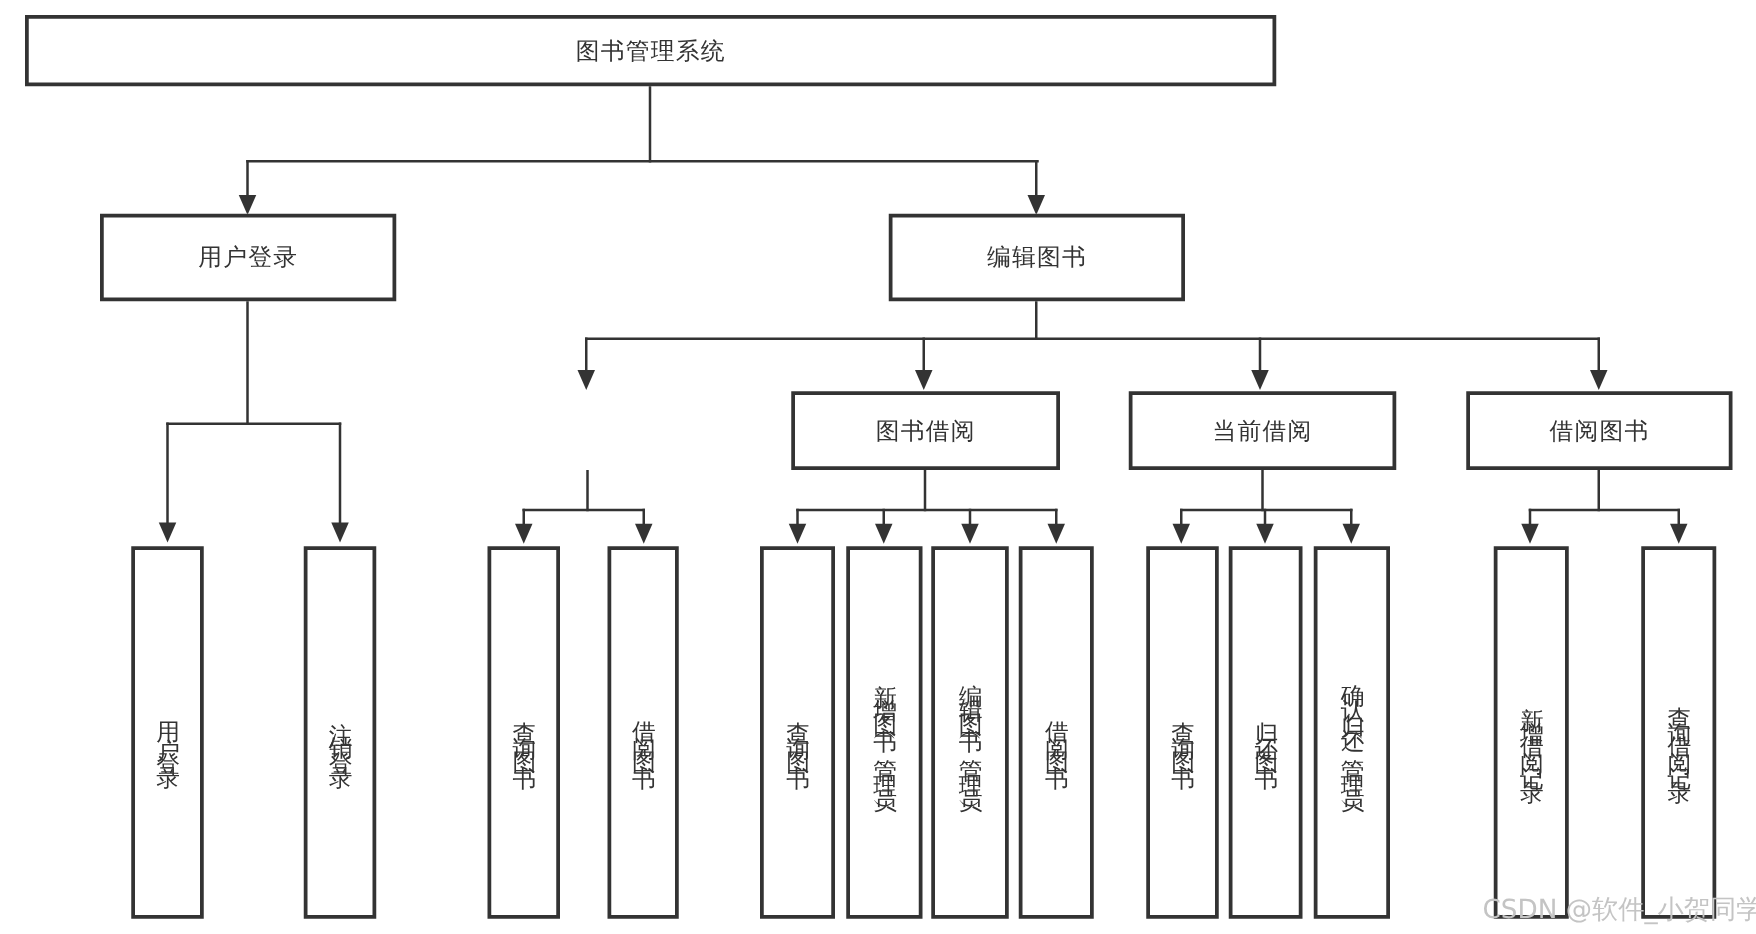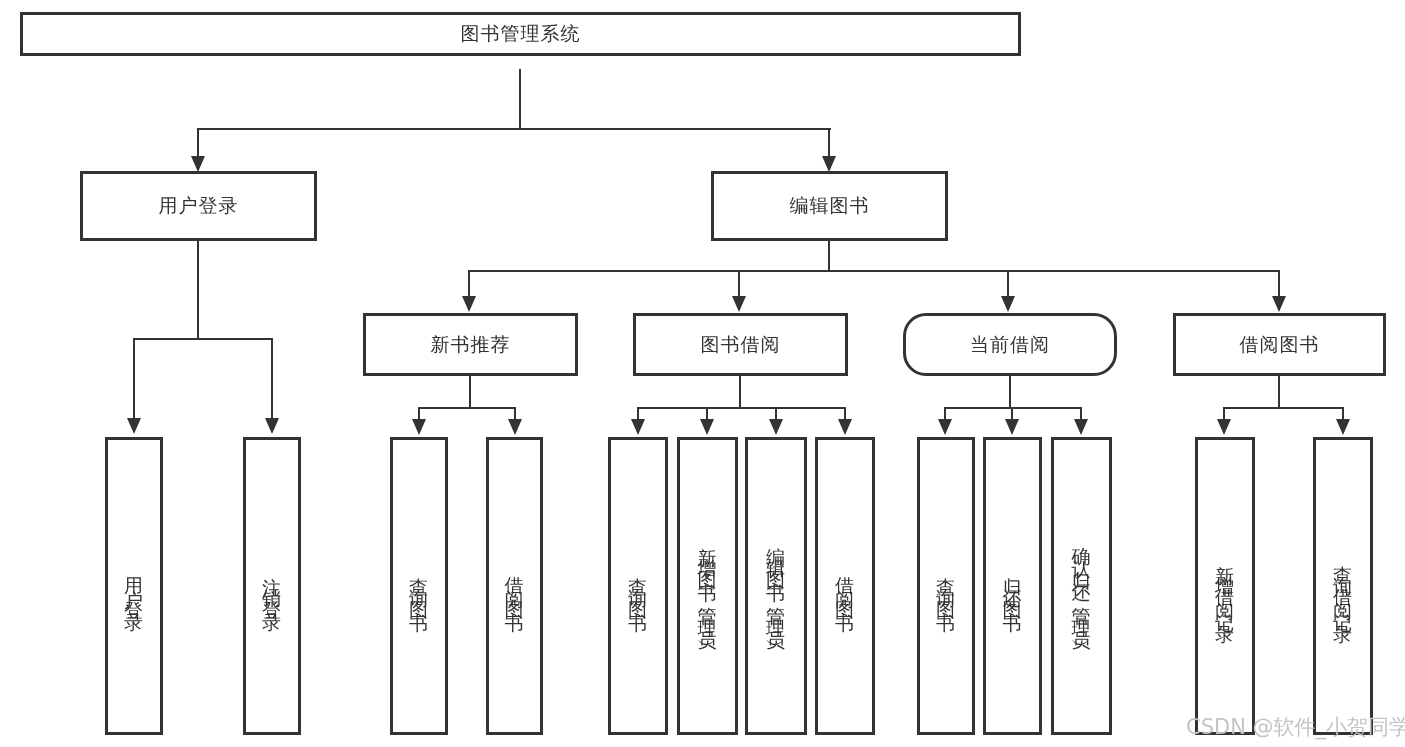--- a/index.html
+++ b/index.html
@@ -74,21 +74,21 @@
     color: var(--watermark, #c4c4c4);
     white-space: nowrap;
     z-index: 5;
   }
 </style>
 </head>
 <body>
 
 <div id="canvas">
 
-  <div class="node" style="left:20px; top:12px; width:1001px; height:44px;">
+  <div class="node" style="left:20px; top:12px; width:1001px; height:57px;">
     <span>图书管理系统</span>
   </div>
 
   <div class="vline" style="left:519px; top:69px; height:61px;"></div>
   <div class="hline" style="left:197px; top:128px; width:634px;"></div>
   <div class="vline" style="left:197px; top:128px; height:30px;"></div>
   <div class="arrowhead" style="left:191px; top:156px;"></div>
   <div class="vline" style="left:828px; top:128px; height:30px;"></div>
   <div class="arrowhead" style="left:822px; top:156px;"></div>
 
@@ -110,27 +110,24 @@
   <div class="hline" style="left:468px; top:270px; width:812px;"></div>
   <div class="vline" style="left:468px; top:270px; height:28px;"></div>
   <div class="arrowhead" style="left:462px; top:296px;"></div>
   <div class="vline" style="left:738px; top:270px; height:28px;"></div>
   <div class="arrowhead" style="left:732px; top:296px;"></div>
   <div class="vline" style="left:1007px; top:270px; height:28px;"></div>
   <div class="arrowhead" style="left:1001px; top:296px;"></div>
   <div class="vline" style="left:1278px; top:270px; height:28px;"></div>
   <div class="arrowhead" style="left:1272px; top:296px;"></div>
 
-  <div class="node" style="left:363px; top:313px; width:215px; height:63px;">
-    <span>新书推荐</span>
-  </div>
   <div class="node" style="left:633px; top:313px; width:215px; height:63px;text-align:right;">
     <span>图书借阅</span>
   </div>
-  <div class="node" style="left:903px; top:313px; width:214px; height:63px;border-radius:23px;">
+  <div class="node" style="left:903px; top:313px; width:214px; height:63px;">
     <span>当前借阅</span>
   </div>
   <div class="node" style="left:1173px; top:313px; width:213px; height:63px;">
     <span>借阅图书</span>
   </div>
 
   <div class="vline" style="left:469px; top:376px; height:33px;"></div>
   <div class="hline" style="left:418px; top:407px; width:98px;"></div>
   <div class="vline" style="left:418px; top:407px; height:14px;"></div>
   <div class="arrowhead" style="left:412px; top:419px;"></div>

